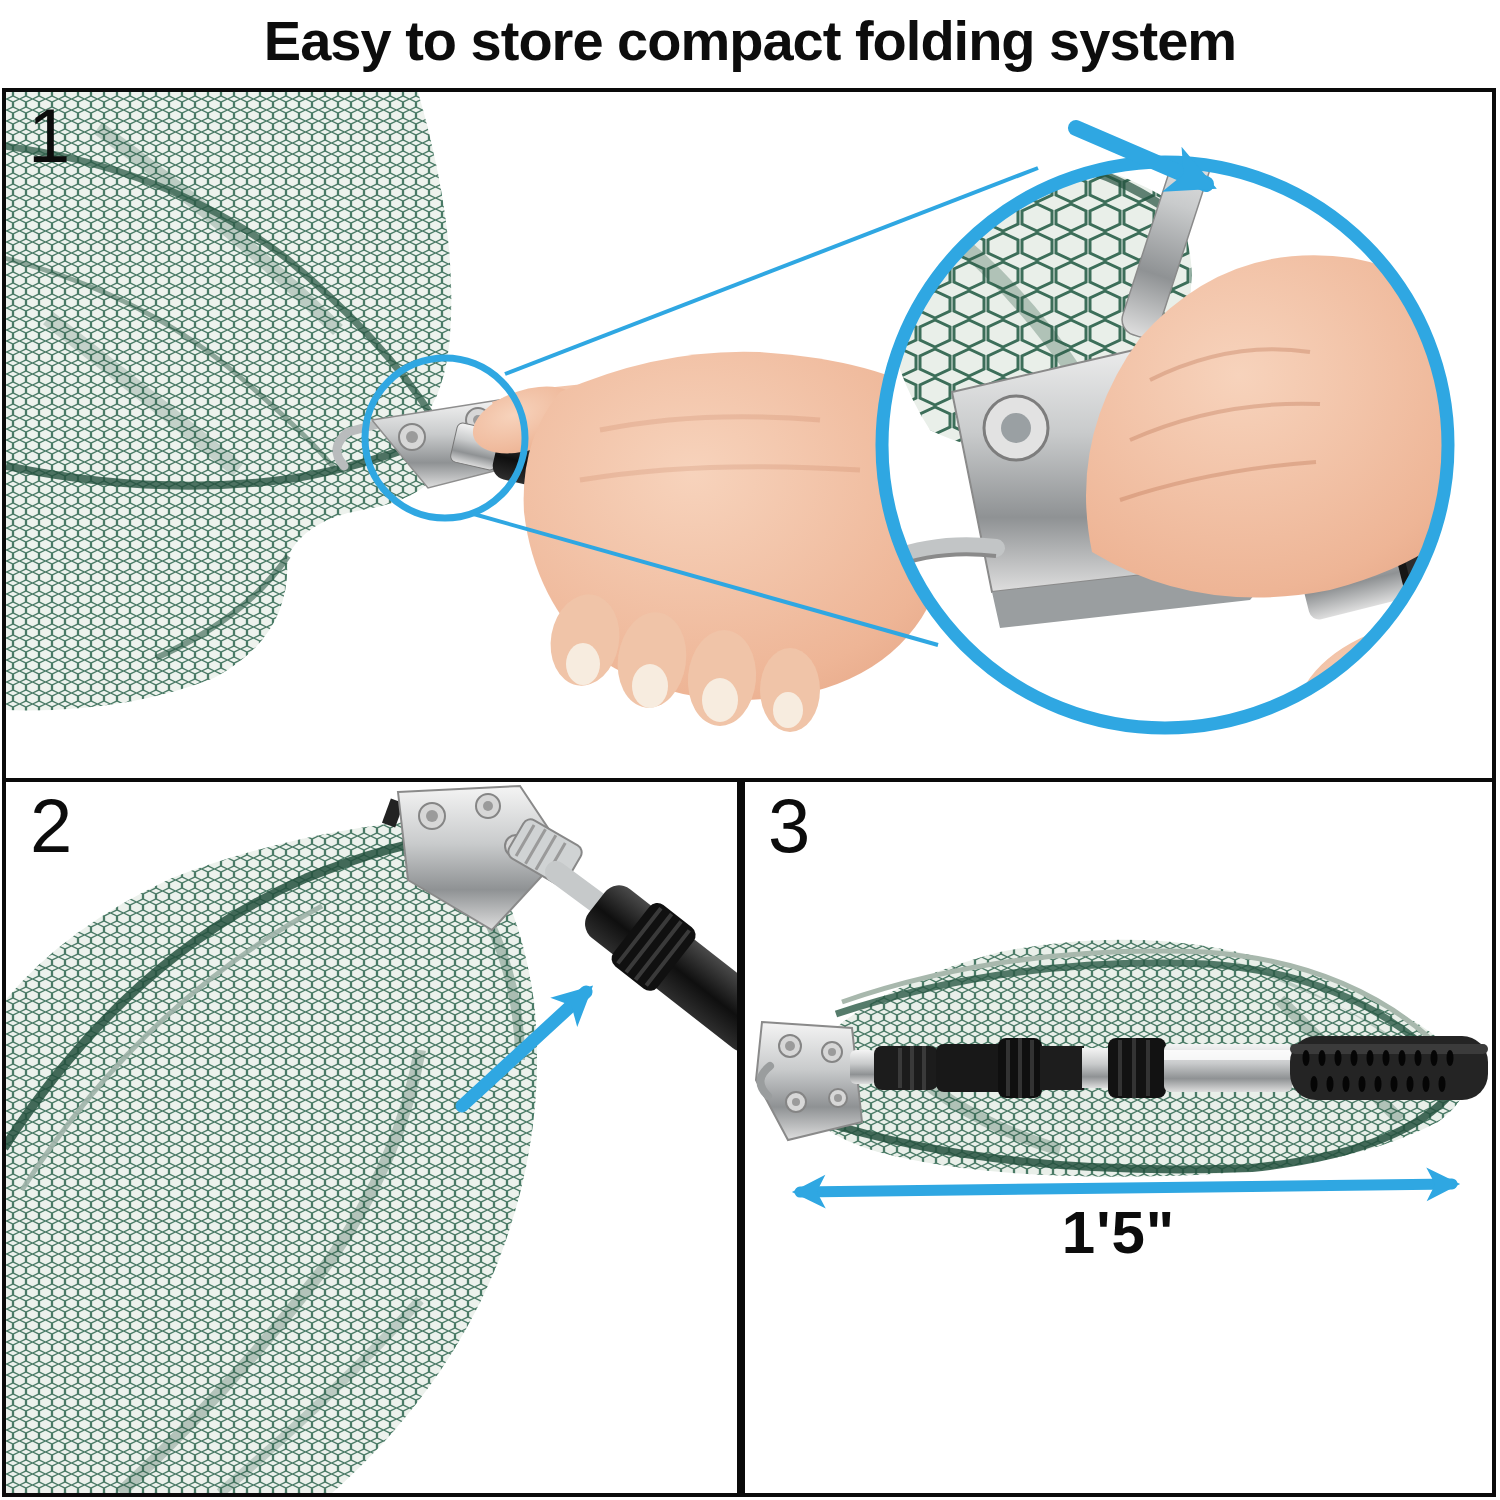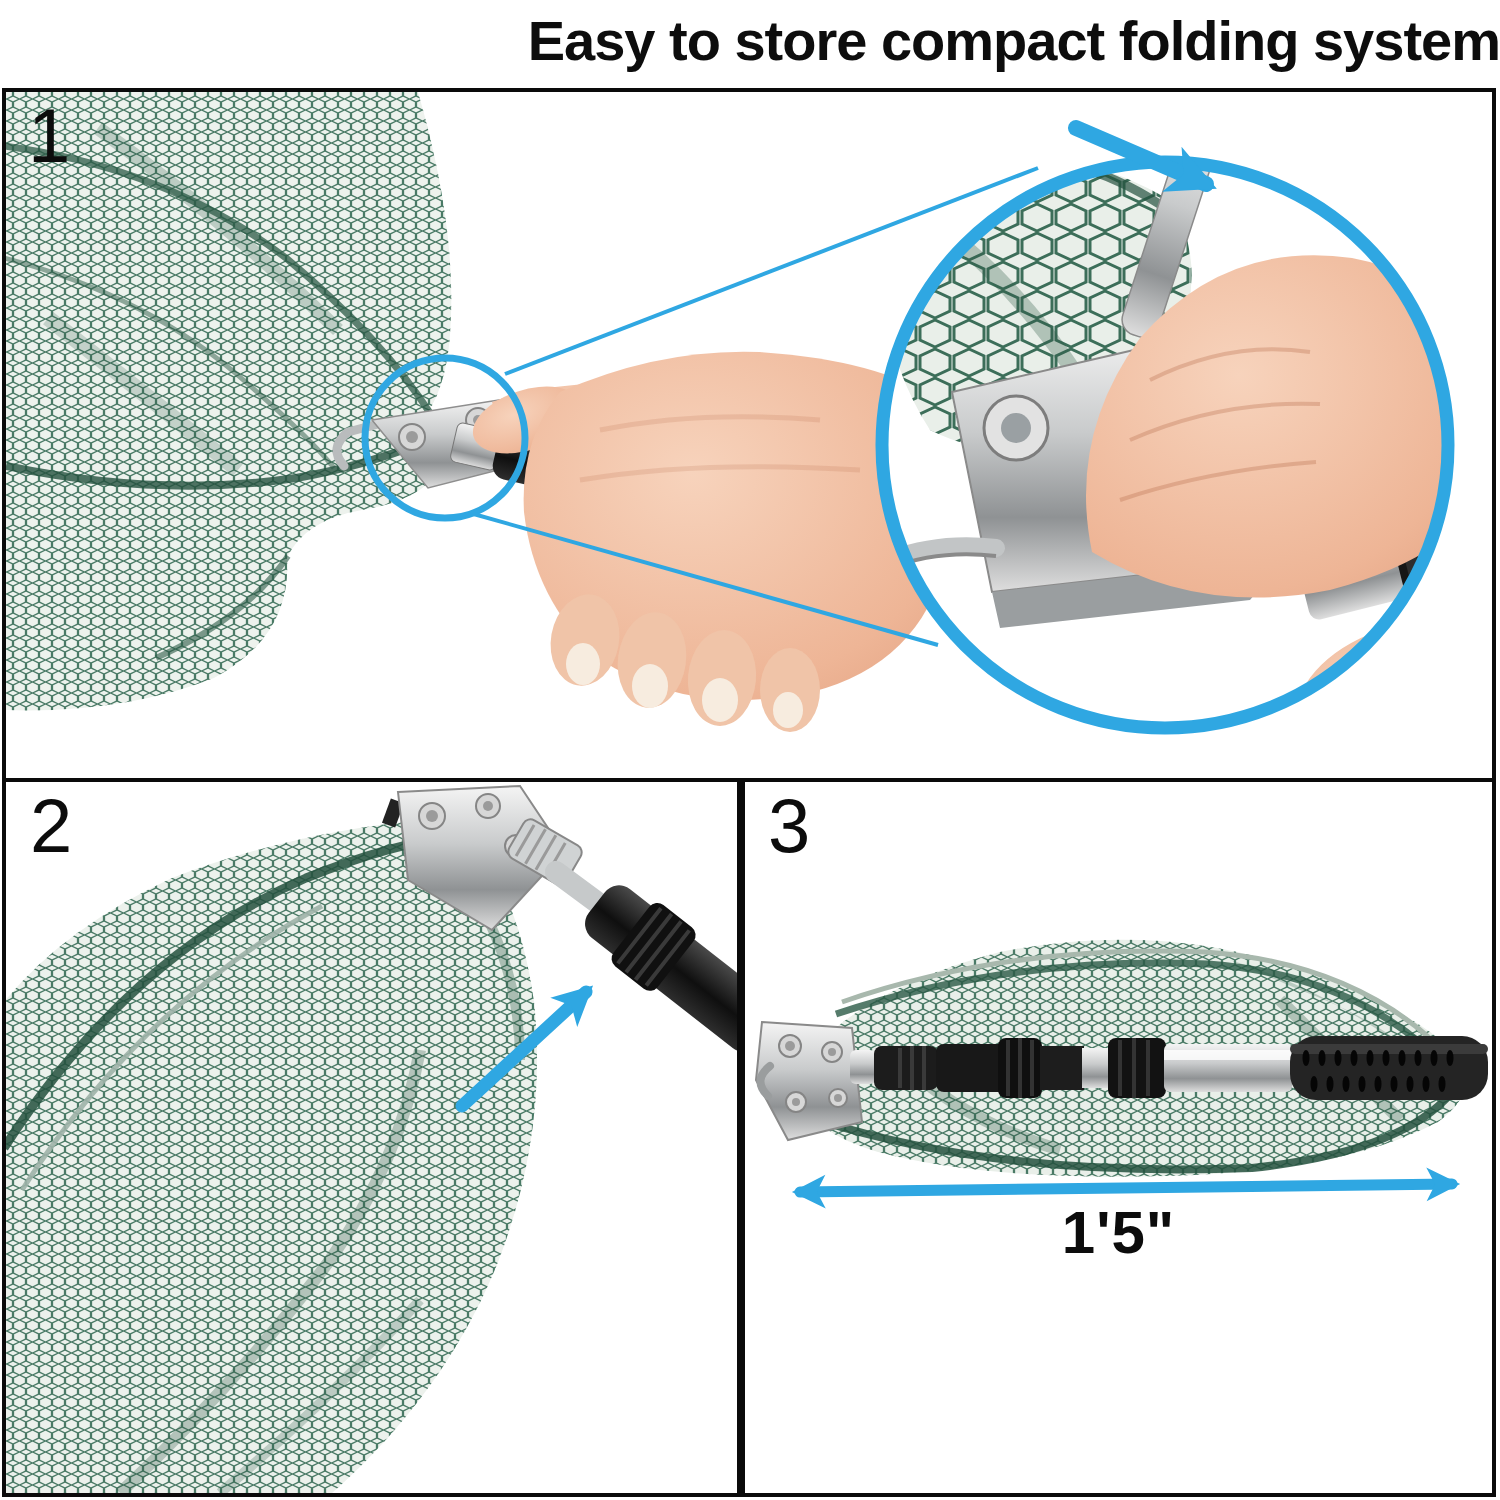--- a/index.html
+++ b/index.html
@@ -3,21 +3,21 @@
 <meta charset="utf-8">
 <style>
   html,body{margin:0;padding:0;background:#ffffff;}
   .canvas{
     position:relative;width:1500px;height:1500px;background:#ffffff;
     font-family:"Liberation Sans", sans-serif;overflow:hidden;
   }
   .art{position:absolute;left:0;top:0;z-index:1;}
   .page-title{
     position:absolute;left:0;top:8px;width:1500px;z-index:3;
-    text-align:right;font-size:56px;font-weight:bold;color:#0d0d0d;
+    text-align:center;font-size:56px;font-weight:bold;color:#0d0d0d;
     letter-spacing:-1px;
   }
   .panel{position:absolute;z-index:2;box-sizing:border-box;border:4px solid #0a0a0a;background:transparent;}
   #panel-1{left:2px;top:88px;width:1494px;height:690px;border-bottom:none;}
   #panel-2{left:2px;top:778px;width:739px;height:719px;}
   #panel-3{left:741px;top:778px;width:755px;height:719px;}
   .step-num{
     position:absolute;z-index:4;font-size:76px;font-weight:400;color:#0c0c0c;line-height:1;
   }
   #num-1{left:28px;top:98px;}

